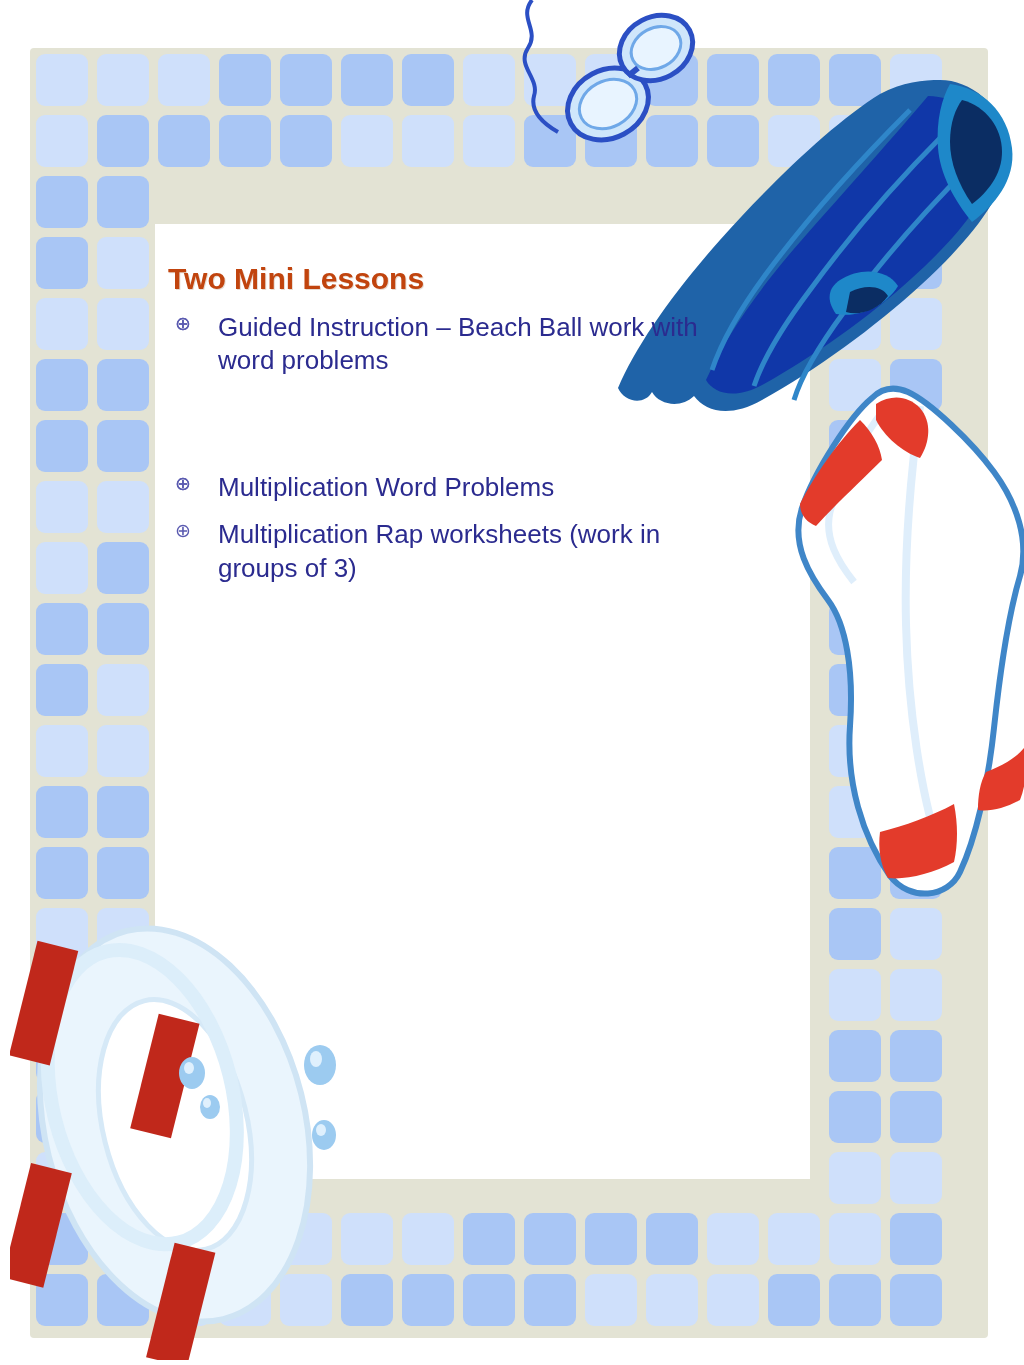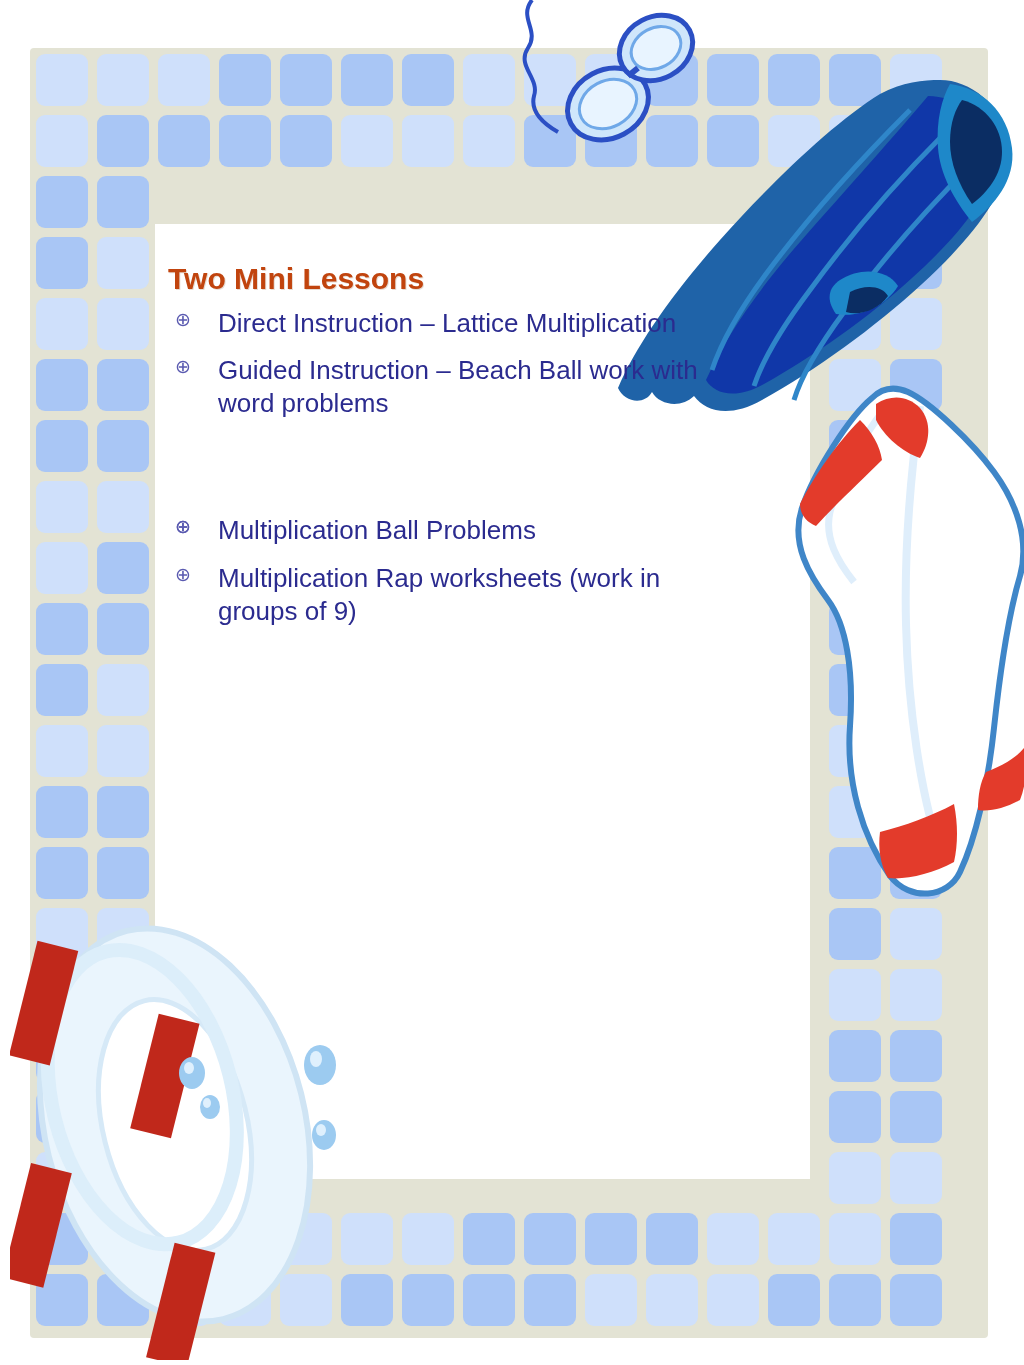--- a/index.html
+++ b/index.html
@@ -323,39 +323,38 @@
     <ellipse cx="154" cy="90" rx="12" ry="15" fill="#9ccbf0"></ellipse>
     <ellipse cx="151" cy="85" rx="5" ry="6" fill="#dff0fd"></ellipse>
   </svg>
 
   <div class="text-block">
 
     <h2 class="heading">Two Mini Lessons</h2>
     <ul class="bullets">
       <li>
         <span class="bullet-mark">⊕</span>
-        <span>Direct Instruction – Lattice Multiplication</span>
       </li>
       <li>
         <span class="bullet-mark">⊕</span>
         <span>Guided Instruction – Beach Ball work with word problems</span>
       </li>
     </ul>
 
     <div class="gap"></div>
 
     <ul class="bullets">
       <li>
         <span class="bullet-mark">⊕</span>
       </li>
       <li>
         <span class="bullet-mark">⊕</span>
-        <span>Multiplication Ball Problems</span>
-      </li>
-      <li>
-        <span class="bullet-mark">⊕</span>
-        <span>Multiplication Rap worksheets (work in groups of 9)</span>
+        <span>Multiplication Word Problems</span>
+      </li>
+      <li>
+        <span class="bullet-mark">⊕</span>
+        <span>Multiplication Rap worksheets (work in groups of 3)</span>
       </li>
     </ul>
 
   </div>
 
 </div>
 
 </body></html>

